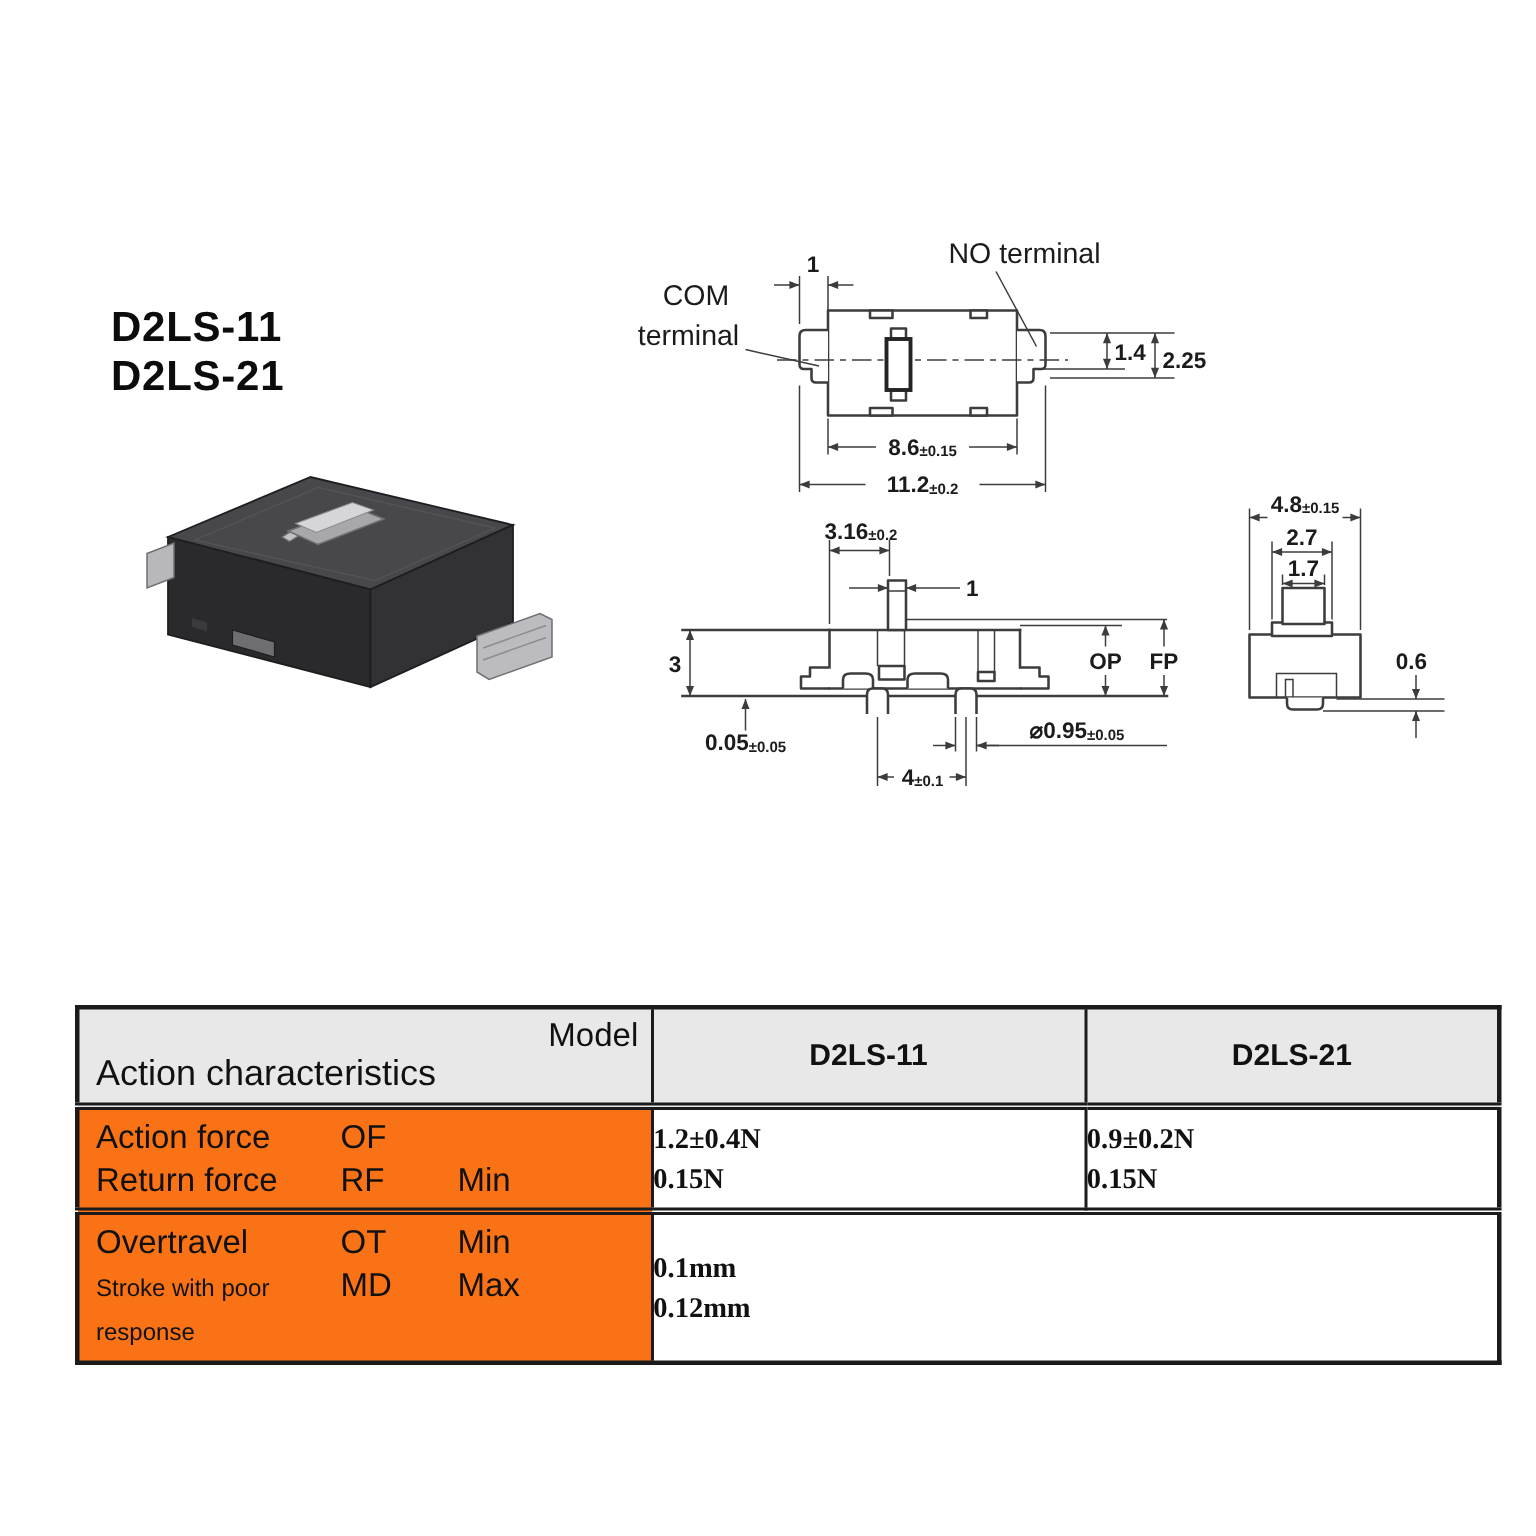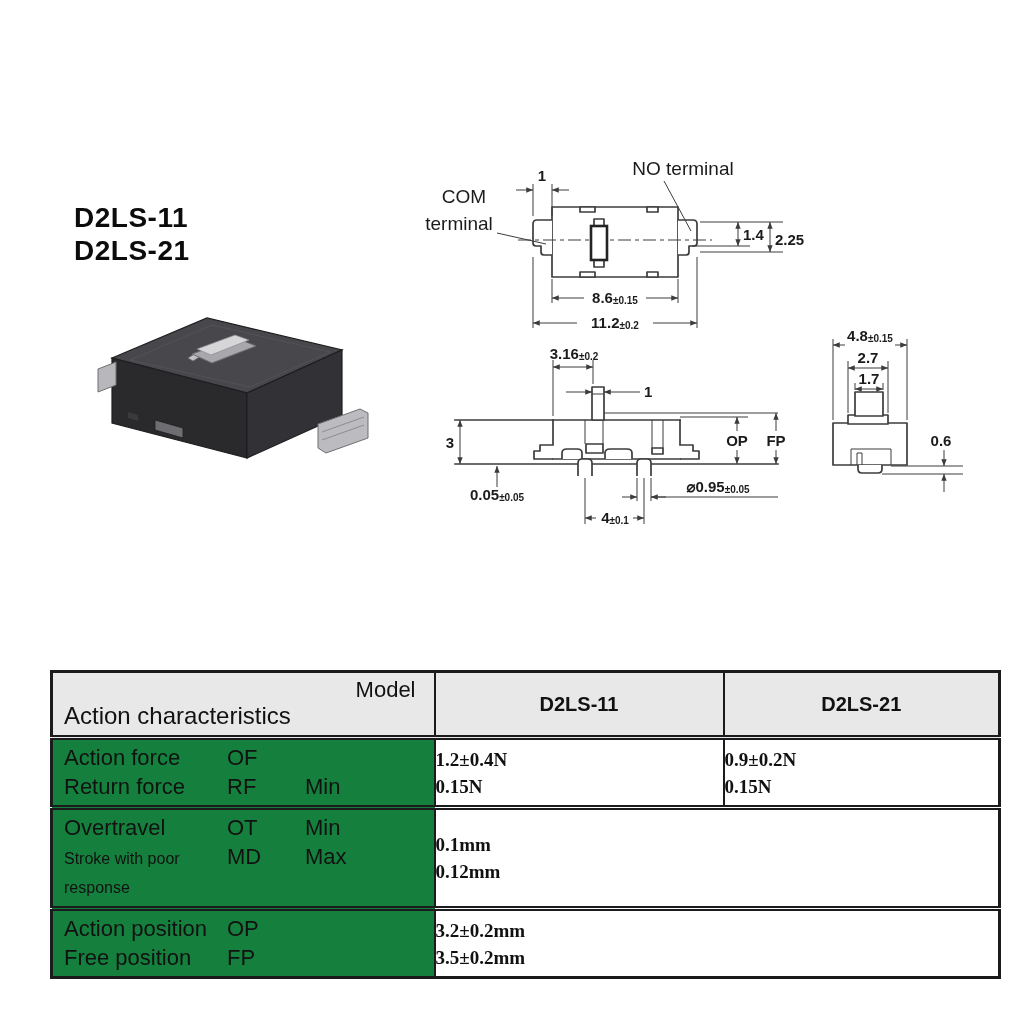--- a/index.html
+++ b/index.html
@@ -17,24 +17,24 @@
   .cl{stroke-dasharray:13 4 4 4;}
   .dim{font-family:"Liberation Sans",sans-serif;font-size:15px;font-weight:bold;fill:#1b1b1d;}
   .tol{font-size:10px;}
   .anno{font-family:"Liberation Sans",sans-serif;font-size:19px;font-weight:normal;fill:#1b1b1d;}
   
   .spec-wrap{position:absolute;left:50px;top:670px;}
   table.spec{border-collapse:collapse;table-layout:fixed;width:948px;
              border:3px solid #1b1b1d;background:#fff;}
   table.spec td{border:2px solid #1b1b1d;padding:0;vertical-align:middle;}
   table.spec tr.rsep td{border-top:5px double #1b1b1d;}
-  td.lab{background:#15803d;margin-top:15px;}
+  td.lab{background:#f97316;margin-top:15px;}
   td.hcell{background:#e8e8e8;}
   .hcell-in{position:relative;height:58px;}
-  .model-lbl{position:absolute;right:18px;top:2px;font-size:22px;text-align:right;}
+  .model-lbl{position:absolute;right:8px;top:2px;font-size:22px;text-align:right;}
   .ac-lbl{position:absolute;left:11px;bottom:3px;font-size:24px;}
   td.colh{background:#e8e8e8;text-align:center;font-weight:bold;font-size:20px;}
   .ll{display:flex;align-items:baseline;font-size:22px;line-height:29px;padding-left:11px;}
   .lab-in{padding:3px 0 4px 0;}
   .nm{width:163px;flex:0 0 163px;}
   .nm.small{font-size:16px;}
   .cd{width:78px;flex:0 0 78px;font-weight:normal;}
   .ql{font-size:22px;}
   td.val{background:#fff;text-align:left;font-family:"Liberation Serif",serif;
          font-weight:bold;font-size:19px;}
@@ -283,37 +283,17 @@
               <span class="ql">Max</span>
             </div>
           </div>
         </td>
         <td class="val" colspan="2" style="height:66px">
           <div>0.1mm</div>
           <div>0.12mm</div>
         </td>
       </tr>
 
-      <tr class="rsep">
-        <td class="lab">
-          <div class="lab-in">
-            <div class="ll">
-              <span class="nm">Action position</span>
-              <span class="cd">OP</span>
-              <span class="ql"></span>
-            </div>
-            <div class="ll">
-              <span class="nm">Free position</span>
-              <span class="cd">FP</span>
-              <span class="ql"></span>
-            </div>
-          </div>
-        </td>
-        <td class="val" colspan="2" style="height:64px">
-          <div>3.2±0.2mm</div>
-          <div>3.5±0.2mm</div>
-        </td>
-      </tr>
     </tbody>
       </table>
   </div>
 
 </div>
 
 </body></html>

